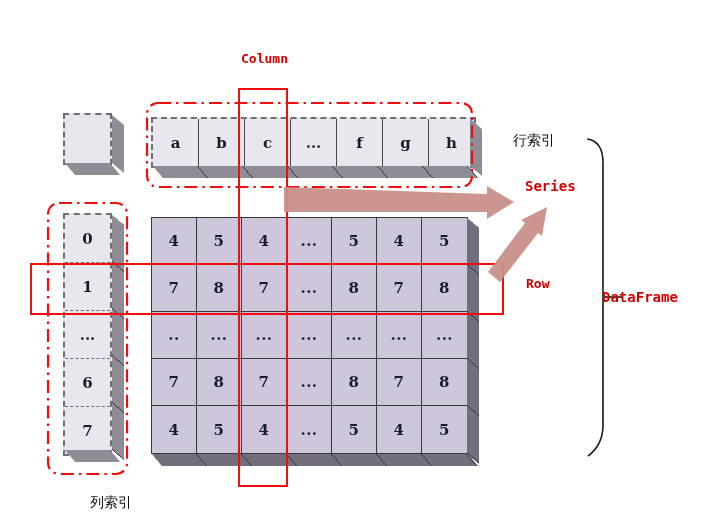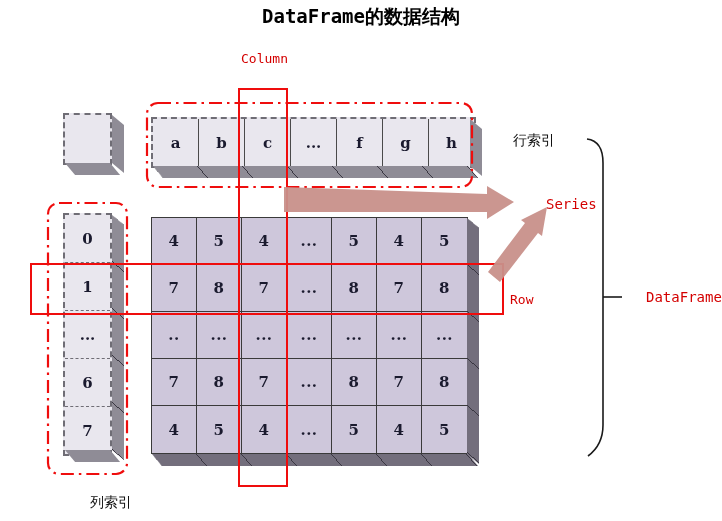--- a/index.html
+++ b/index.html
@@ -1,21 +1,21 @@
 <!DOCTYPE html>
 <html><head>
 <meta charset="utf-8">
 <style>
   html,body{margin:0;padding:0;background:#ffffff;}
   .canvas{position:relative;width:722px;height:521px;background:#fff;overflow:hidden;
           font-family:"DejaVu Serif","Liberation Serif",serif;}
   .title{position:absolute;left:0;right:0;top:4px;text-align:center;
          font-size:19px;font-weight:bold;color:#000;
          font-family:"DejaVu Sans Mono","DejaVu Sans",monospace;}
-  .rlabel{position:absolute;color:#d40000;font-weight:normal;font-size:13px;
+  .rlabel{position:absolute;color:#d40000;font-weight:bold;font-size:13px;
           font-family:"DejaVu Sans Mono","Liberation Mono",monospace;white-space:nowrap;text-align:right;}
   .klabel{position:absolute;color:#111;font-weight:normal;font-size:14px;
           font-family:"DejaVu Sans","Liberation Sans",sans-serif;white-space:nowrap;}
   
   .block{position:absolute;}
   .face{position:absolute;}
   .face.right{transform:skewY(40deg);transform-origin:top left;width:12px;}
   .face.bottom{transform:skewX(40deg);transform-origin:top left;height:12px;}
   .gray-face{background:#8f8c96;}
   .purple-face{background:#736e7c;}
@@ -42,21 +42,20 @@
   .gcell:nth-child(-n+28){border-bottom:1.2px solid #3a3a3a;}
   
   .hl{position:absolute;border:2.2px solid #ef0d0d;background:transparent;}
   .overlay{position:absolute;left:0;top:0;pointer-events:none;}
 </style>
 </head>
 <body>
 
 <div class="canvas">
 
-  <div class="title">DataFrame的数据结构</div>
 
   <div class="block" style="left:63px;top:113px;">
     <div class="face right gray-face" style="left:49px;top:2px;height:48px;"></div>
     <div class="face bottom gray-face" style="left:2px;top:50px;width:45px;"></div>
     <div class="corner-top"></div>
   </div>
 
   <div class="block" style="left:151px;top:117px;">
     <div class="face right gray-face" style="left:319px;top:2px;height:47px;"></div>
     <div class="face bottom gray-face sep-v" style="left:2px;top:49px;width:315px;"></div>
@@ -132,18 +131,18 @@
     <rect x="147" y="103" width="325" height="84" rx="11" fill="none" stroke="#ef0d0d" stroke-width="2.2" stroke-dasharray="13 5 2.5 5"></rect>
     <rect x="48" y="203" width="79" height="271" rx="11" fill="none" stroke="#ef0d0d" stroke-width="2.2" stroke-dasharray="13 5 2.5 5"></rect>
     <polygon points="284,187 487,194 487,186 514,202 487,219 487,212 284,212" fill="#c8908a" opacity="0.95"></polygon>
     <polygon points="500,282 538,233 542,236 547,207 521,220 525,223 488,272" fill="#c8908a" opacity="0.95"></polygon>
     <path d="M587,139 Q603,141 603,163 L603,425 Q603,445 588,456" fill="none" stroke="#1a1a1a" stroke-width="1.6"></path>
     <path d="M603,297 L622,297" fill="none" stroke="#1a1a1a" stroke-width="1.6"></path>
   </svg>
 
   <div class="rlabel" style="left:241px;top:51px;">Column</div>
   <div class="klabel" style="left:513px;top:132px;">行索引</div>
-  <div class="rlabel" style="left:525px;top:196px;font-size:14px;margin-left:21px;">Series</div>
-  <div class="rlabel" style="left:510px;top:276px;margin-top:16px;">Row</div>
-  <div class="rlabel" style="left:646px;top:289px;font-size:14px;">DataFrame</div>
+  <div class="rlabel" style="left:525px;top:178px;font-size:14px;">Series</div>
+  <div class="rlabel" style="left:526px;top:276px;">Row</div>
+  <div class="rlabel" style="left:602px;top:289px;font-size:14px;">DataFrame</div>
   <div class="klabel" style="left:66px;top:494px;margin-left:24px;">列索引</div>
 
 </div>
 
 </body></html>

